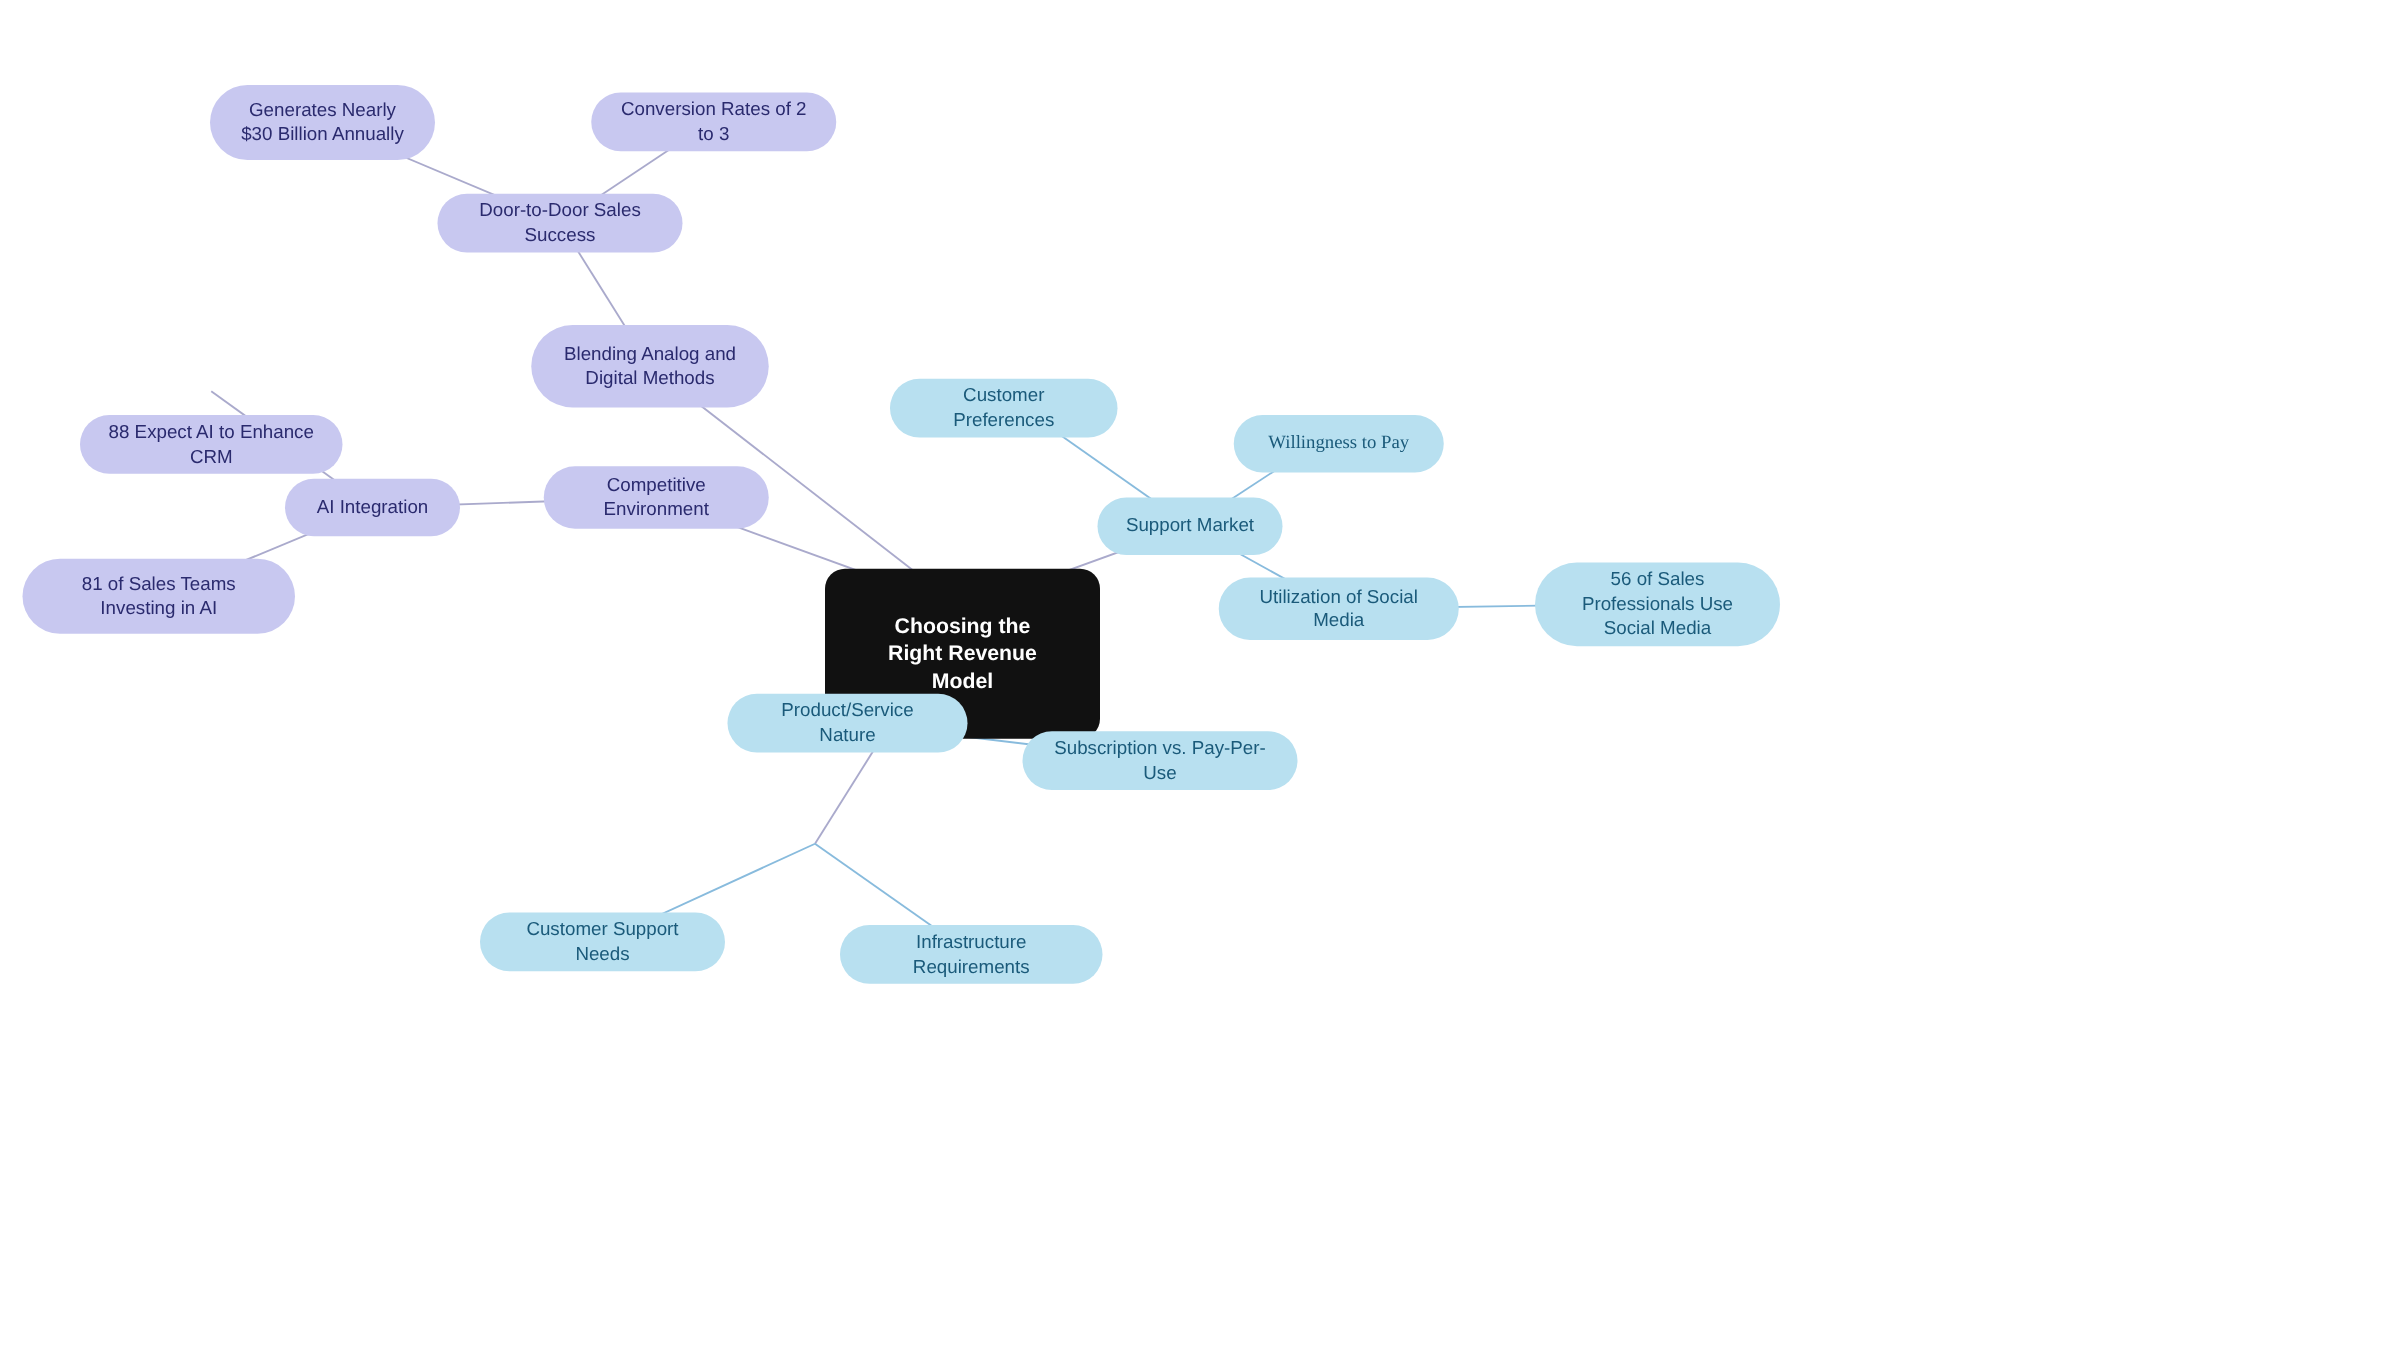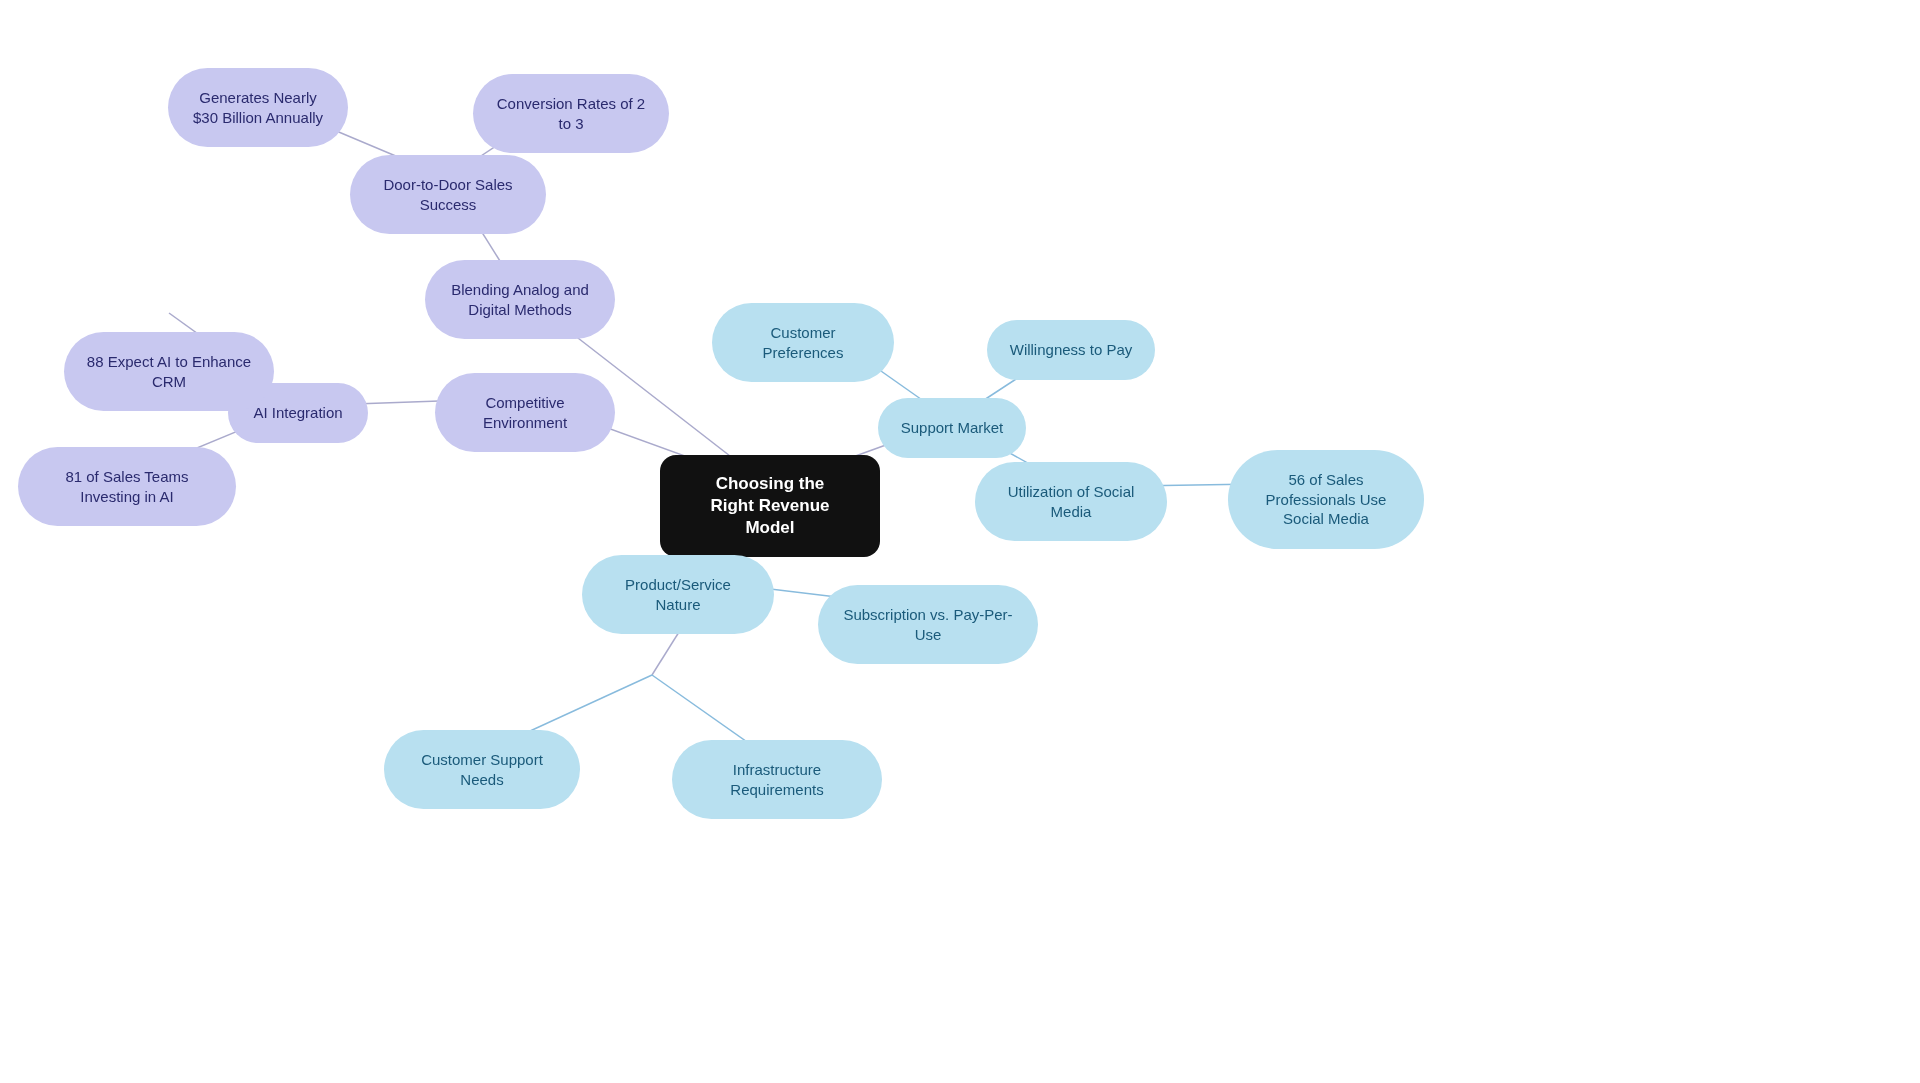--- a/index.html
+++ b/index.html
@@ -25,40 +25,40 @@
     }
     .node {
       position: absolute;
       border-radius: 999px;
       display: flex;
       align-items: center;
       justify-content: center;
       text-align: center;
       font-size: 15px;
       line-height: 1.3;
-      padding: 20px 22px;
+      padding: 4px 22px;
       cursor: pointer;
     }
     .node-purple {
       background: #c8c8f0;
       color: #2a2a6e;
       border: none;
     }
     .node-blue {
       background: #b8e0f0;
       color: #1a5a7a;
       border: none;
     }
     .node-center {
       background: #111111;
       color: #ffffff;
       font-size: 17px;
       font-weight: 600;
       border-radius: 16px;
-      padding: 18px 32px;
+      padding: 35px 32px;
     }
   </style>
 </head>
 <body>
 
 <div id="mindmap-container">
   <svg id="connections">
       <line x1="770" y1="487" x2="520" y2="293" stroke="#aaaacc" stroke-width="1.5"></line>
       <line x1="770" y1="487" x2="525" y2="398" stroke="#aaaacc" stroke-width="1.5"></line>
       <line x1="770" y1="487" x2="952" y2="421" stroke="#aaaacc" stroke-width="1.5"></line>
@@ -82,20 +82,20 @@
     <div class="node node-purple" style="left: 425px; top: 260px; width: 190px; min-height: 66px;">Blending Analog and Digital Methods</div>
     <div class="node node-purple" style="left: 435px; top: 373px; width: 180px; min-height: 50px;">Competitive Environment</div>
     <div class="node node-purple" style="left: 228px; top: 383px; width: 140px; min-height: 46px;">AI Integration</div>
     <div class="node node-purple" style="left: 350px; top: 155px; width: 196px; min-height: 46px;">Door-to-Door Sales Success</div>
     <div class="node node-purple" style="left: 168px; top: 68px; width: 180px; min-height: 60px;">Generates Nearly $30 Billion Annually</div>
     <div class="node node-purple" style="left: 473px; top: 74px; width: 196px; min-height: 44px;">Conversion Rates of 2 to 3</div>
     <div class="node node-purple" style="left: 64px; top: 290px; width: 210px; min-height: 46px; margin-top: 42px;">88 Expect AI to Enhance CRM</div>
     <div class="node node-purple" style="left: 18px; top: 447px; width: 218px; min-height: 60px;">81 of Sales Teams Investing in AI</div>
     <div class="node node-blue" style="left: 878px; top: 398px; width: 148px; min-height: 46px;">Support Market</div>
     <div class="node node-blue" style="left: 712px; top: 303px; width: 182px; min-height: 46px;">Customer Preferences</div>
-    <div class="node node-blue" style="left: 987px; top: 320px; width: 168px; min-height: 46px;">Willingness to Pay</div>
+    <div class="node node-blue" style="left: 987px; top: 332px; width: 168px; min-height: 46px; font-family: Liberation Serif, serif;">Willingness to Pay</div>
     <div class="node node-blue" style="left: 975px; top: 462px; width: 192px; min-height: 50px;">Utilization of Social Media</div>
     <div class="node node-blue" style="left: 1228px; top: 450px; width: 196px; min-height: 66px;">56 of Sales Professionals Use Social Media</div>
     <div class="node node-blue" style="left: 582px; top: 555px; width: 192px; min-height: 46px;">Product/Service Nature</div>
     <div class="node node-blue" style="left: 818px; top: 585px; width: 220px; min-height: 46px;">Subscription vs. Pay-Per-Use</div>
     <div class="node node-blue" style="left: 384px; top: 730px; width: 196px; min-height: 46px;">Customer Support Needs</div>
     <div class="node node-blue" style="left: 672px; top: 740px; width: 210px; min-height: 46px;">Infrastructure Requirements</div>
   </div>
 
 </body></html>

